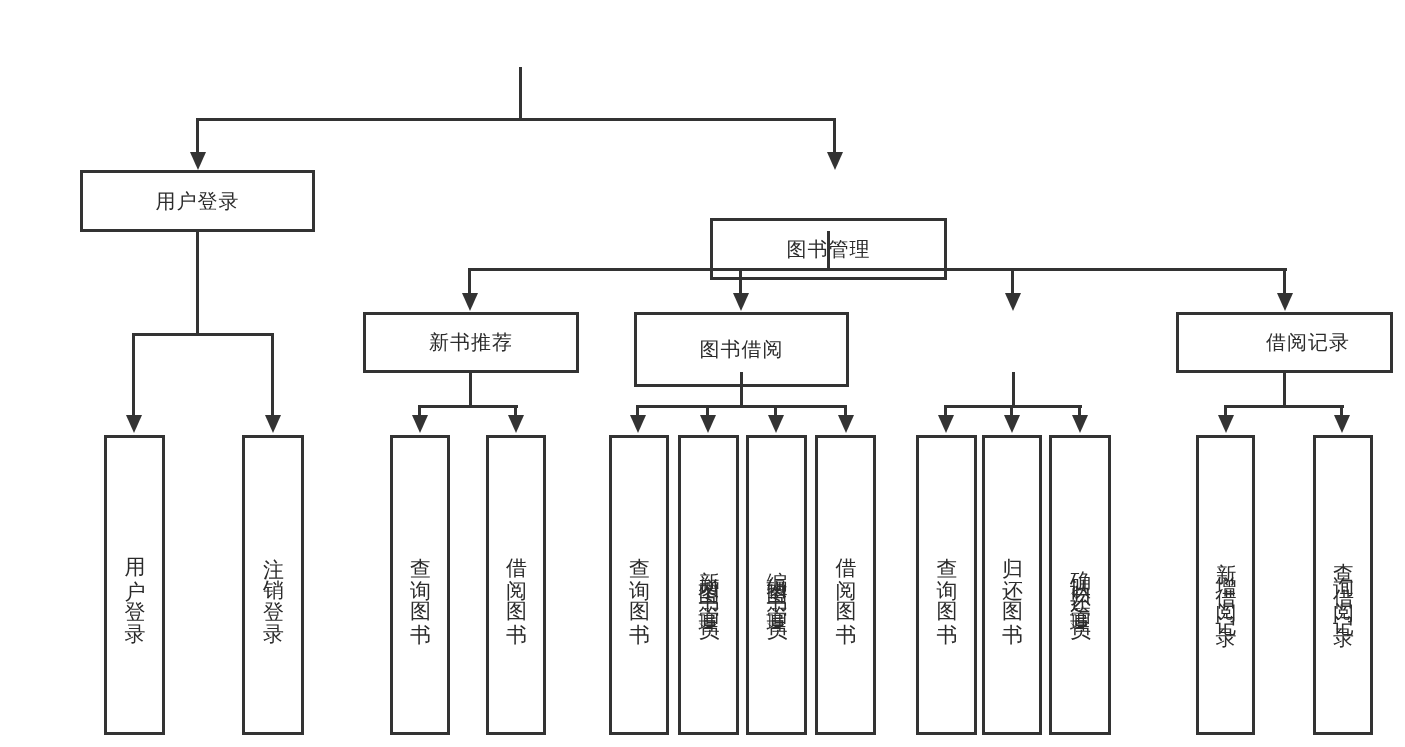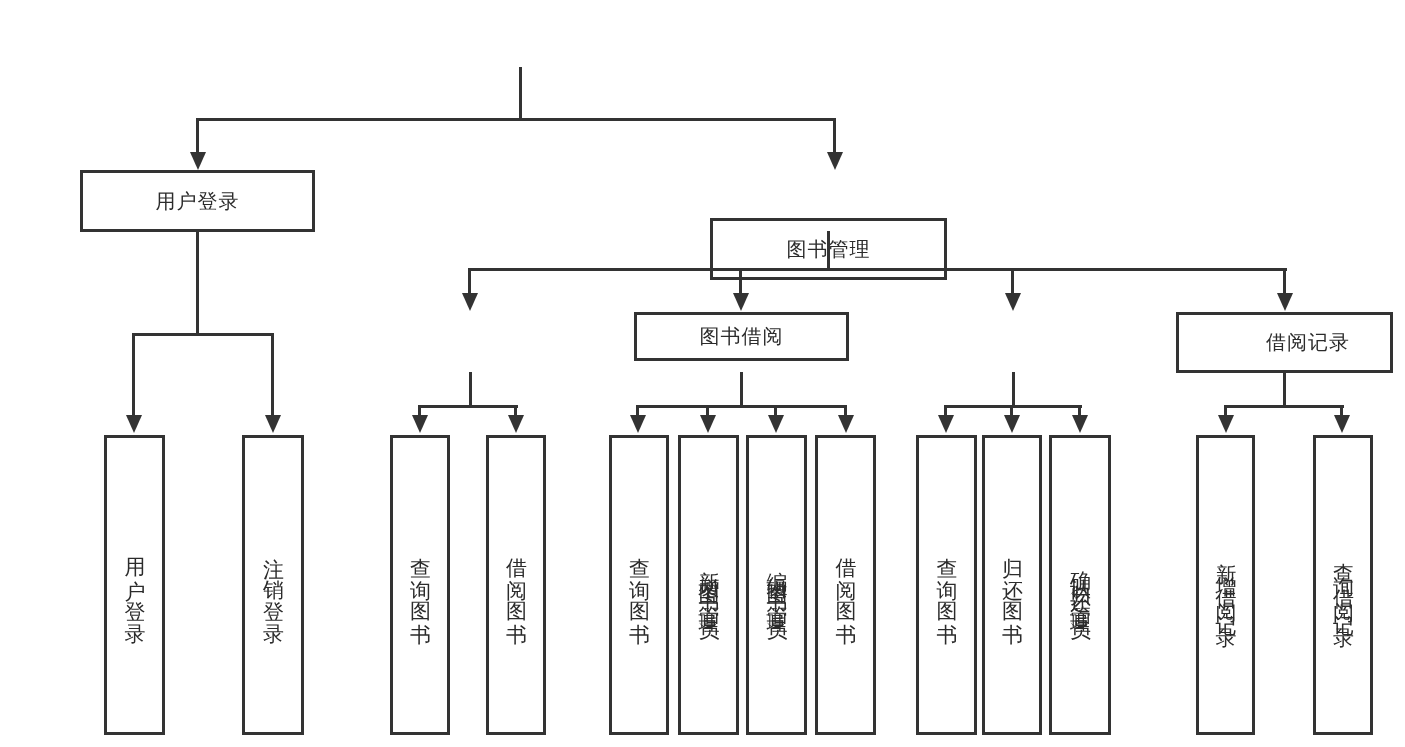--- a/index.html
+++ b/index.html
@@ -68,21 +68,24 @@
 <div class="canvas">
 
 
   <div class="box" style="left:80px; top:170px; width:235px; height:62px;">
     <span class="hlabel">用户登录</span>
   </div>
   <div class="box" style="left:710px; top:170px; width:237px; height:62px;margin-top:48px;">
     <span class="hlabel">图书管理</span>
   </div>
 
-  <div class="box" style="left:634px; top:312px; width:215px; height:49px;">
+  <div class="box" style="left:363px; top:312px; width:216px; height:61px;">
+    <span class="hlabel">新书推荐</span>
+  </div>
+  <div class="box" style="left:634px; top:312px; width:215px; height:75px;">
     <span class="hlabel">图书借阅</span>
   </div>
   <div class="box" style="left:1176px; top:312px; width:217px; height:61px;padding-left:47px;">
     <span class="hlabel">借阅记录</span>
   </div>
 
   <div class="box leaf" style="left:104px; top:435px; width:61px; height:300px;">
     <span class="vlabel">用户登录</span>
   </div>
   <div class="box leaf" style="left:242px; top:435px; width:62px; height:300px;">

